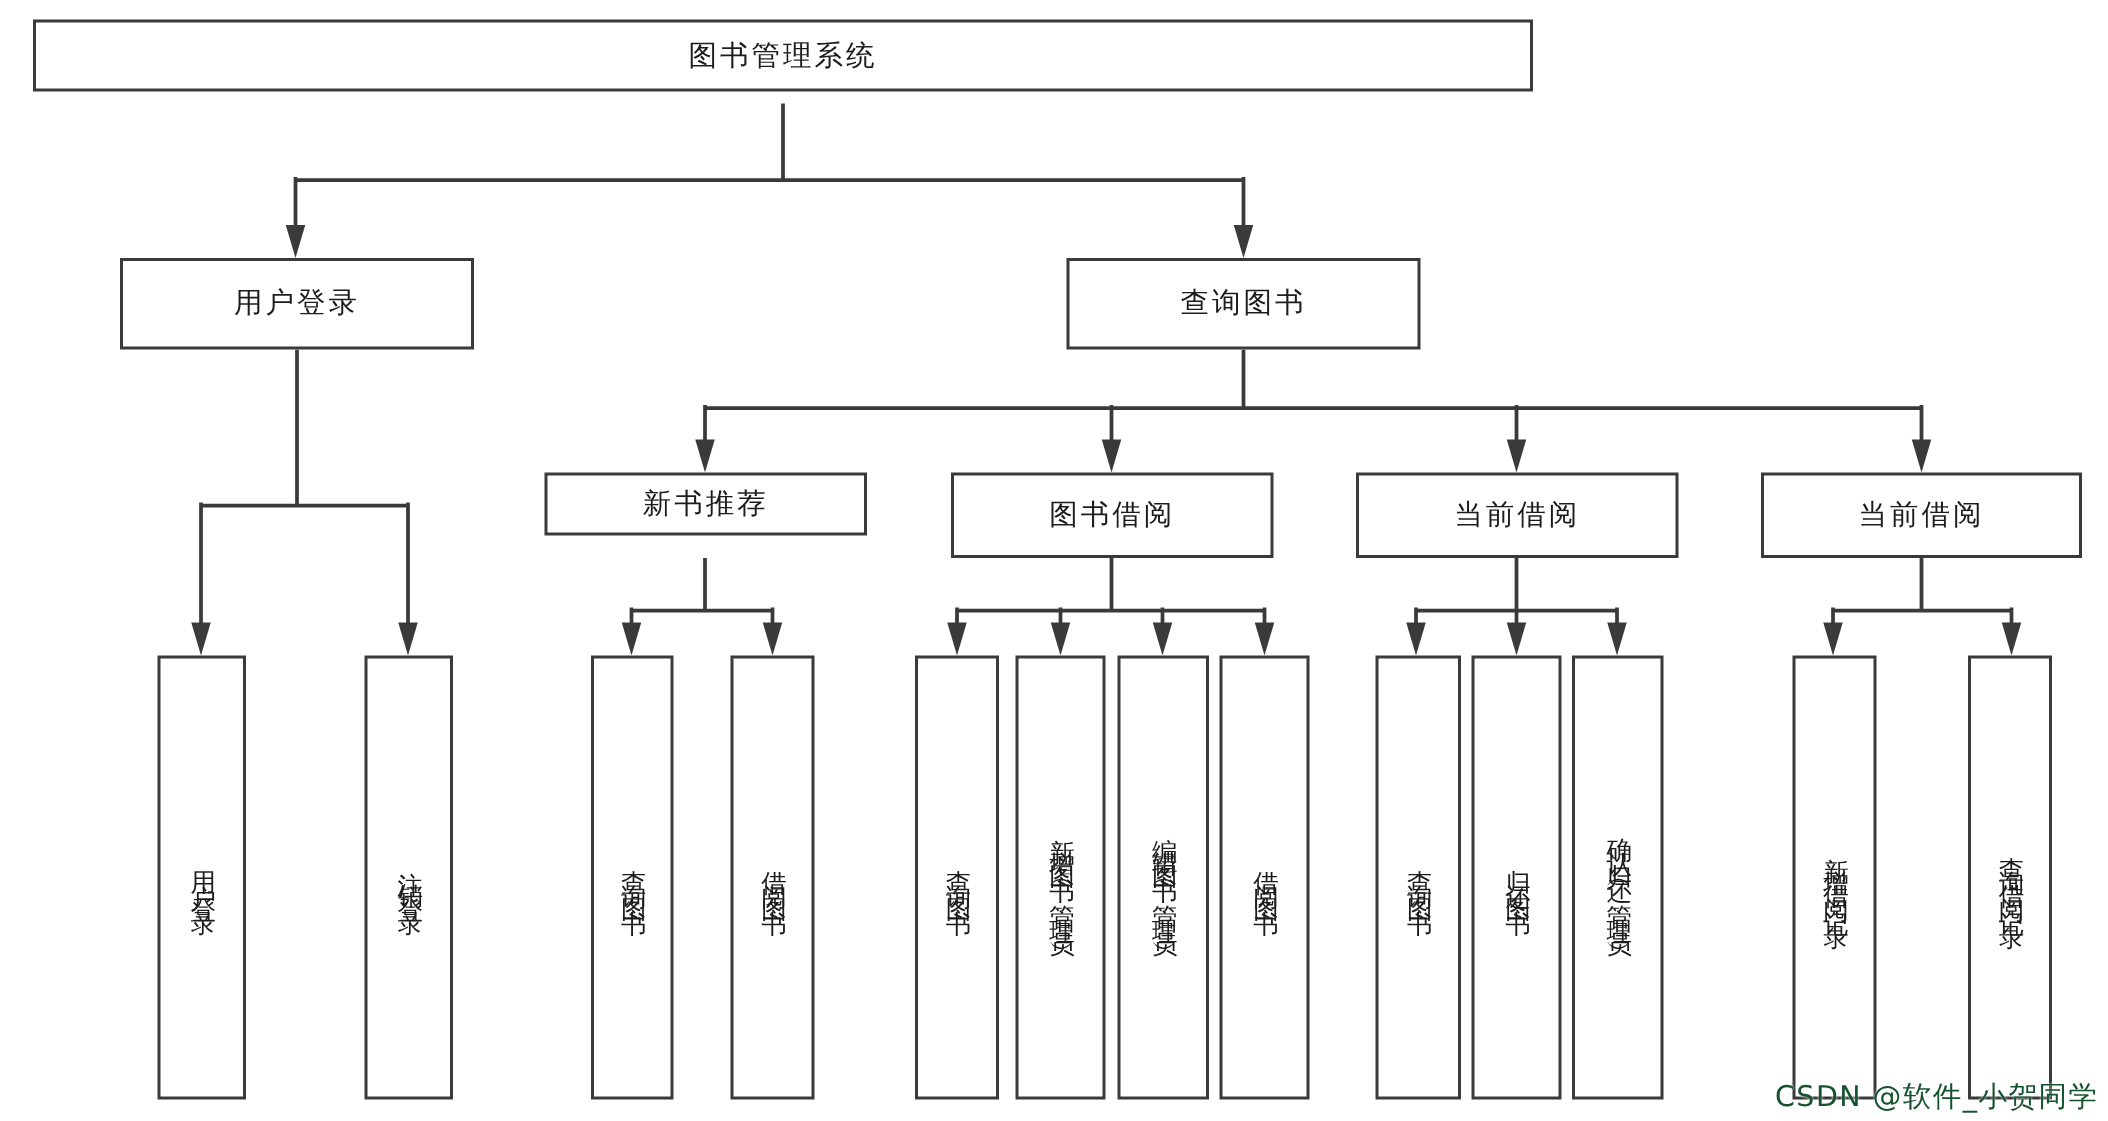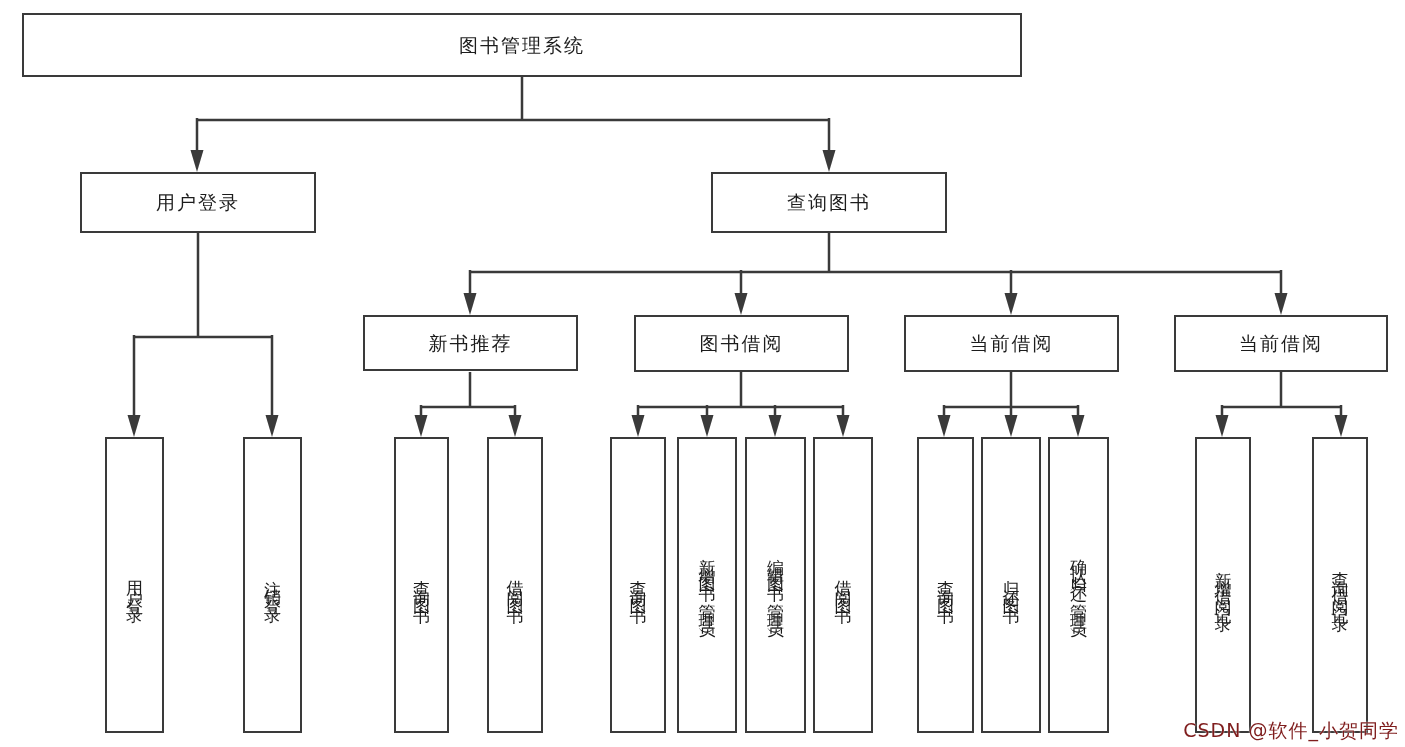--- a/index.html
+++ b/index.html
@@ -38,21 +38,21 @@
     text-orientation: mixed;
     font-size: 17px;
     letter-spacing: 9px;
     line-height: 1.0;
   }
   .watermark {
     position: absolute;
     right: 6px;
     bottom: 3px;
     font-size: 19px;
-    color: #7f1d1d;
+    color: #14532d;
     letter-spacing: 1px;
     text-shadow: 0 0 2px #ffffff;
     white-space: nowrap;
   }
 </style>
 </head>
 <body>
 
 <div class="canvas">
 
@@ -106,26 +106,26 @@
       <polygon points="768.5,415 781.5,415 775,437"></polygon>
       <polygon points="836.5,415 849.5,415 843,437"></polygon>
       <polygon points="937.5,415 950.5,415 944,437"></polygon>
       <polygon points="1004.5,415 1017.5,415 1011,437"></polygon>
       <polygon points="1071.5,415 1084.5,415 1078,437"></polygon>
       <polygon points="1215.5,415 1228.5,415 1222,437"></polygon>
       <polygon points="1334.5,415 1347.5,415 1341,437"></polygon>
     </g>
   </svg>
 
-  <div class="node h-node" style="left:22px; top:13px; width:1000px; height:64px;">图书管理系统</div>
+  <div class="node h-node" style="left:22px; top:13px; width:1000px; height:48px;">图书管理系统</div>
 
   <div class="node h-node" style="left:80px; top:172px; width:236px; height:61px;">用户登录</div>
   <div class="node h-node" style="left:711px; top:172px; width:236px; height:61px;">查询图书</div>
 
-  <div class="node h-node" style="left:363px; top:315px; width:215px; height:56px;">新书推荐</div>
+  <div class="node h-node" style="left:363px; top:315px; width:215px; height:42px;">新书推荐</div>
   <div class="node h-node" style="left:904px; top:315px; width:215px; height:57px;">当前借阅</div>
   <div class="node h-node" style="left:634px; top:315px; width:215px; height:57px;">图书借阅</div>
   <div class="node h-node" style="left:1174px; top:315px; width:214px; height:57px;">当前借阅</div>
 
   <div class="node v-node" style="left:105px; top:437px; width:59px; height:296px;">用户登录</div>
   <div class="node v-node" style="left:243px; top:437px; width:59px; height:296px;">注销登录</div>
 
   <div class="node v-node" style="left:394px; top:437px; width:55px; height:296px;">查询图书</div>
   <div class="node v-node" style="left:487px; top:437px; width:56px; height:296px;">借阅图书</div>
 

